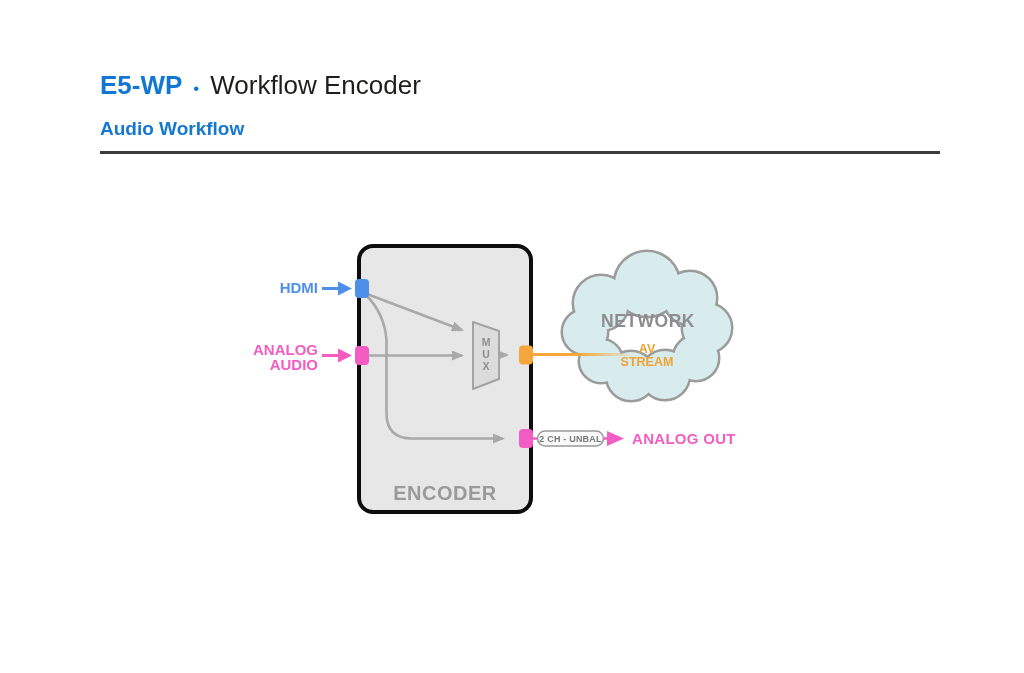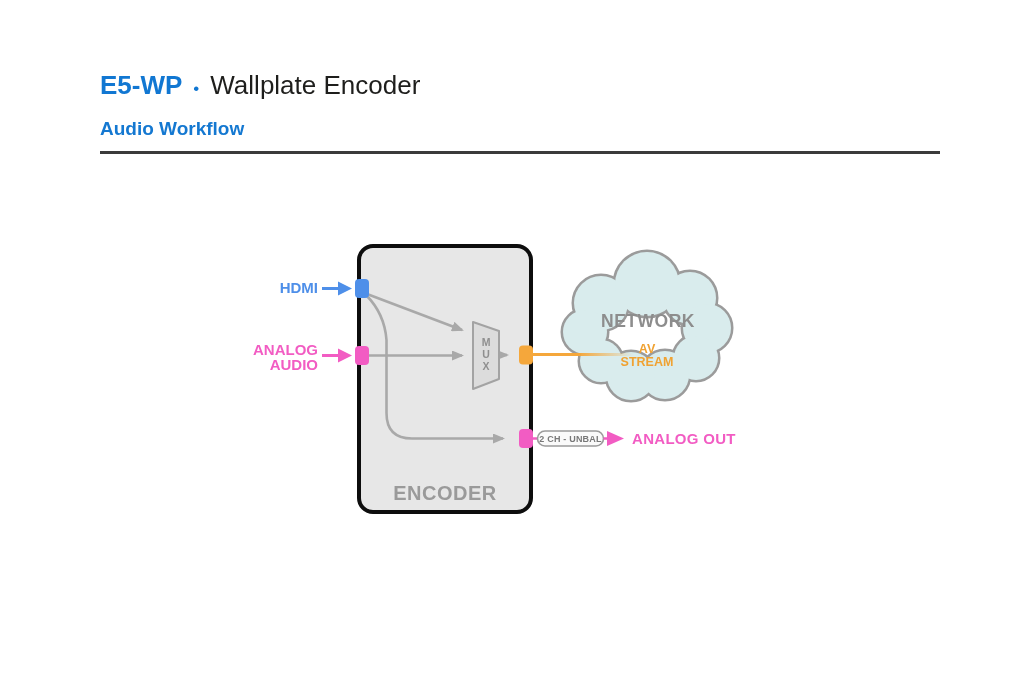--- a/index.html
+++ b/index.html
@@ -30,21 +30,21 @@
   svg text{font-family:"Liberation Sans", sans-serif;}
 </style>
 </head>
 <body>
 
 <div class="page">
 
   <div class="title-row">
     <span class="product-code">E5-WP</span>
     <span class="title-sep">•</span>
-    <span class="product-name">Wallplate Encoder</span>
+    <span class="product-name">Workflow Encoder</span>
   </div>
   <div class="section-title">Audio Workflow</div>
   <div class="rule"></div>
 
   <svg width="1024" height="673" viewBox="0 0 1024 673" style="position:absolute;left:0;top:0;">
     <defs>
       <marker id="arrGray" markerUnits="userSpaceOnUse" markerWidth="12" markerHeight="10" refX="10" refY="5" orient="auto">
         <path d="M0,0 L12,5 L0,10 Z" fill="#a9a9a9"></path>
       </marker>
       <linearGradient id="fadeOrange" gradientUnits="userSpaceOnUse" x1="533" y1="0" x2="634" y2="0">

